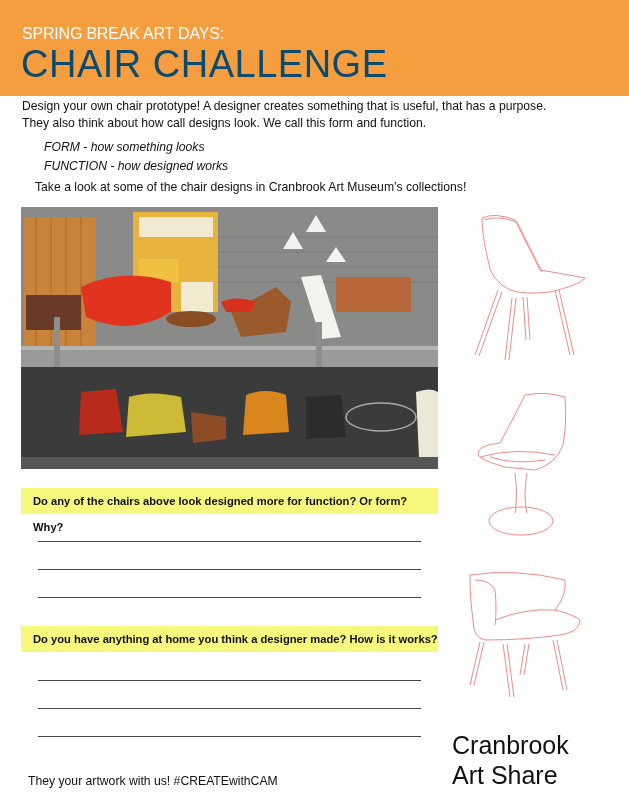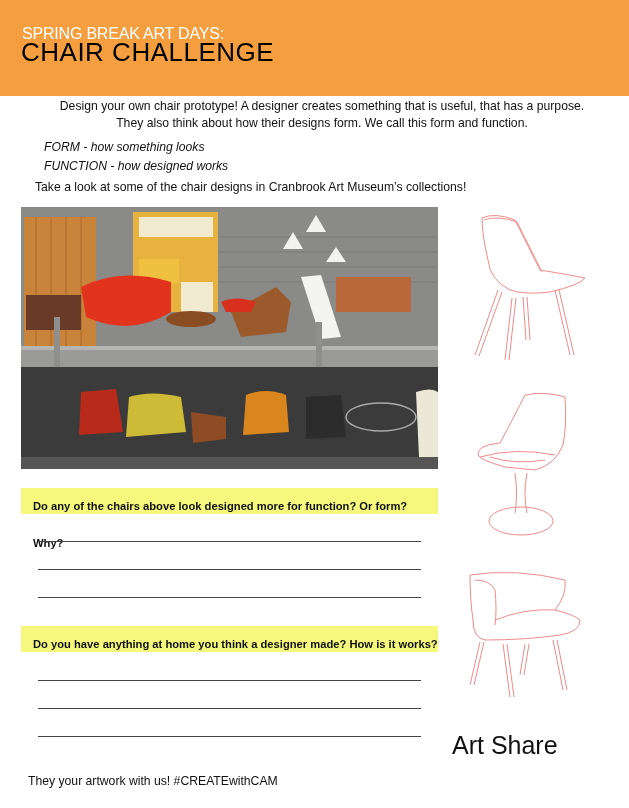--- a/index.html
+++ b/index.html
@@ -1,40 +1,40 @@
 <!DOCTYPE html>
 <html><head>
 <meta charset="utf-8">
 <style>
   * { box-sizing: border-box; margin: 0; padding: 0; }
   body { width: 629px; height: 808px; background: #ffffff; font-family: "Liberation Sans", sans-serif; color: #111; position: relative; overflow: hidden; }
   .header { position: absolute; left: 0; top: 0; width: 629px; height: 96px; background: #f49e3f; }
   .header .sub { position: absolute; left: 22px; top: 25px; font-size: 16px; color: #fff; letter-spacing: -0.2px; }
-  .header .title { position: absolute; left: 21px; top: 37px; font-size: 26px; color: #000000; letter-spacing: 0.5px; }
-  .intro { position: absolute; left: 22px; top: 98px; font-size: 12.2px; line-height: 17px; width: 600px; text-align: center; }
+  .header .title { position: absolute; left: 21px; top: 43px; font-size: 38px; color: #0c4a6e; letter-spacing: 0.5px; }
+  .intro { position: absolute; left: 22px; top: 98px; font-size: 12.2px; line-height: 17px; width: 600px; }
   .def { position: absolute; left: 44px; font-size: 12.2px; font-style: italic; }
   .cta { position: absolute; left: 22px; top: 180px; font-size: 12.2px; margin-left: 13px; }
   .photo { position: absolute; left: 21px; top: 207px; width: 417px; height: 262px; overflow: hidden; background: #4a4a4a; }
-  .qbox { position: absolute; left: 21px; width: 417px; height: 26px; background: #f6f87e; font-size: 11.2px; padding-left: 12px; line-height: 37px; font-weight: bold; }
+  .qbox { position: absolute; left: 21px; width: 417px; height: 26px; background: #f6f87e; font-size: 11.2px; padding-left: 12px; line-height: 26px; font-weight: bold; }
   .line { position: absolute; left: 38px; width: 383px; height: 1px; background: #444; }
   .footer-share { position: absolute; left: 28px; top: 774px; font-size: 12.2px; }
   .logo { position: absolute; left: 452px; top: 730px; font-size: 25px; line-height: 30px; color: #111; }
   .sketch { position: absolute; }
 </style>
 </head>
 <body>
 
 <div class="header">
   <div class="sub">SPRING BREAK ART DAYS:</div>
   <div class="title">CHAIR CHALLENGE</div>
 </div>
 
 <div class="intro">
   <div>Design your own chair prototype! A designer creates something that is useful, that has a purpose.</div>
-  <div>They also think about how their designs form. We call this form and function.</div>
+  <div>They also think about how call designs look. We call this form and function.</div>
 </div>
 
 <div class="def" style="top:140px">FORM - how something looks</div>
 <div class="def" style="top:159px">FUNCTION - how designed works</div>
 
 <div class="cta">Take a look at some of the chair designs in Cranbrook Art Museum’s collections!</div>
 
 <div class="photo">
   <svg width="417" height="262" viewBox="0 0 417 262">
     <rect width="417" height="262" fill="#6e6e6e"></rect>
@@ -141,14 +141,15 @@
     <line x1="60" y1="84" x2="55" y2="115"></line>
       <line x1="64" y1="84" x2="59" y2="115"></line>
     <line x1="88" y1="80" x2="98" y2="130"></line>
       <line x1="92" y1="80" x2="102" y2="130"></line>
   </g>
 </svg>
 
 <div class="footer-share">They your artwork with us! #CREATEwithCAM</div>
 
 <div class="logo">
+  <div>Cranbrook</div>
   <div>Art Share</div>
 </div>
 
 </body></html>

